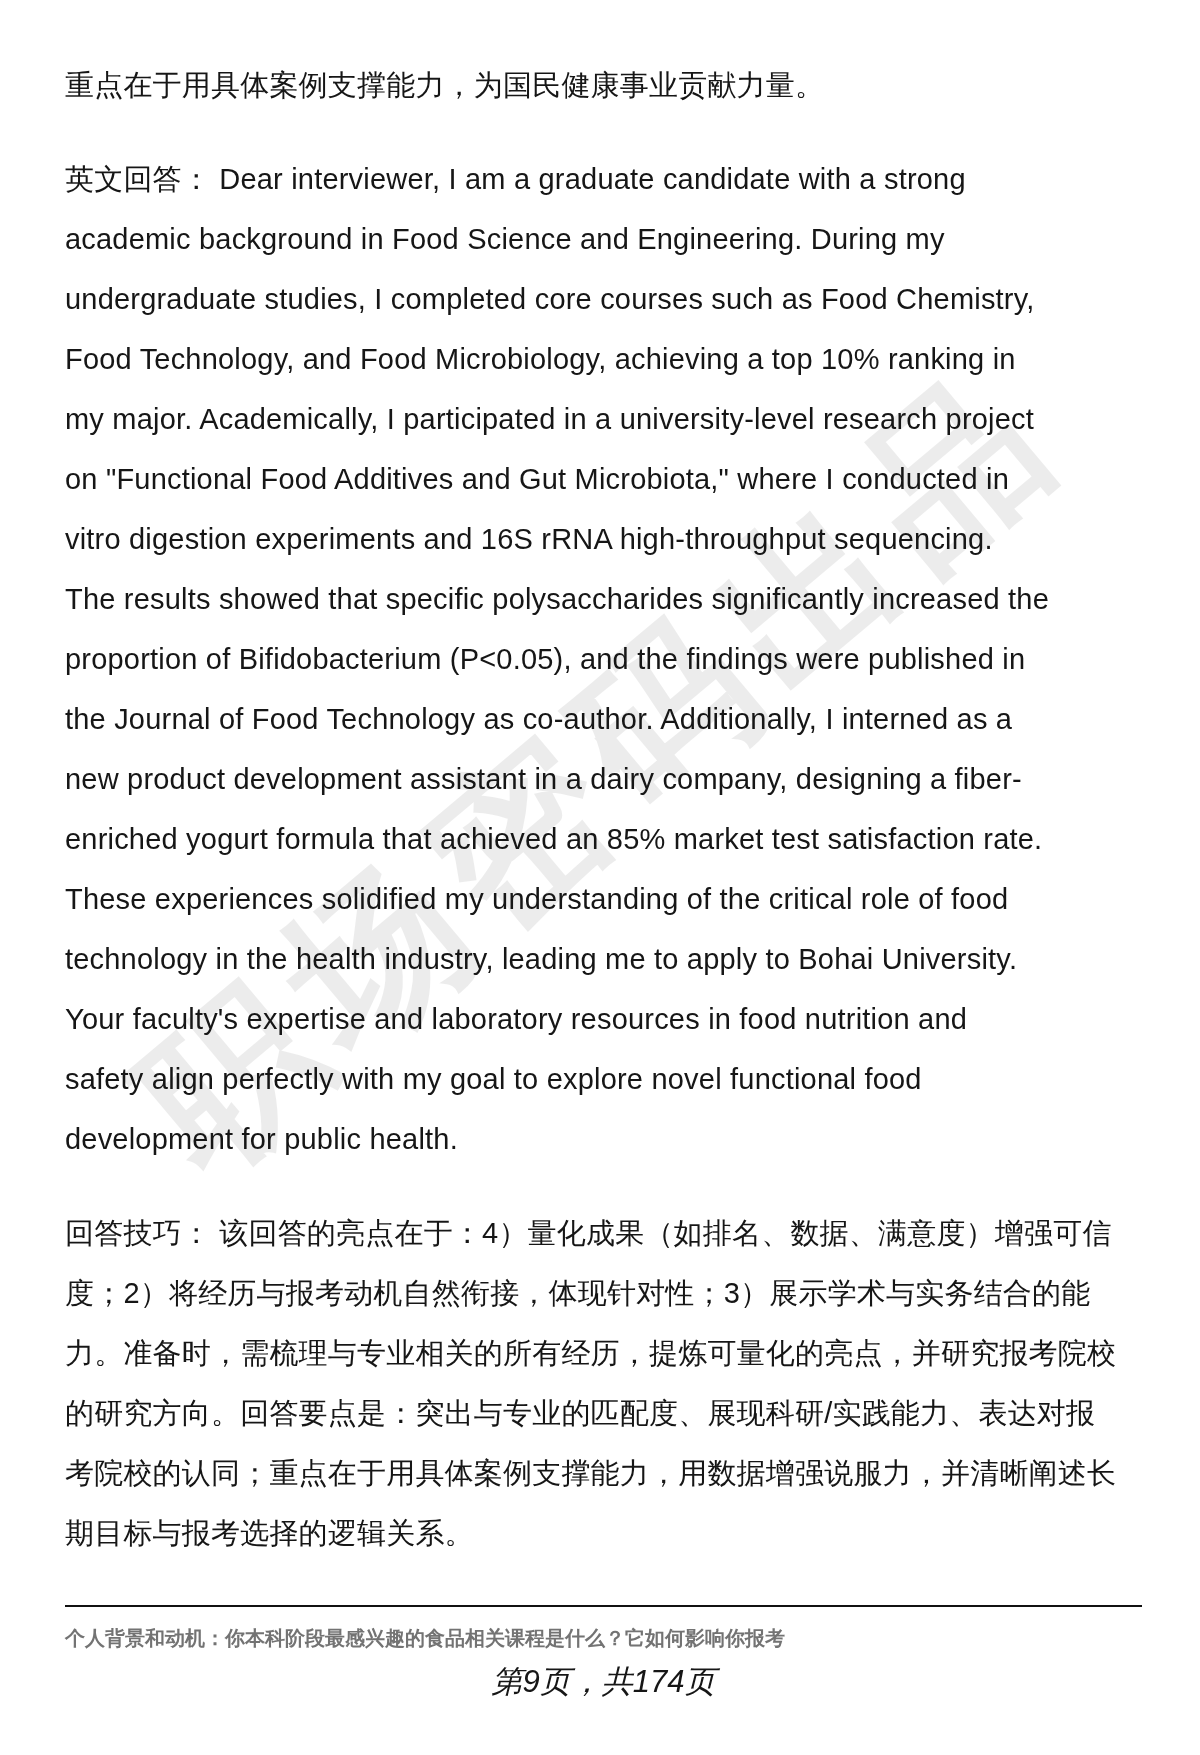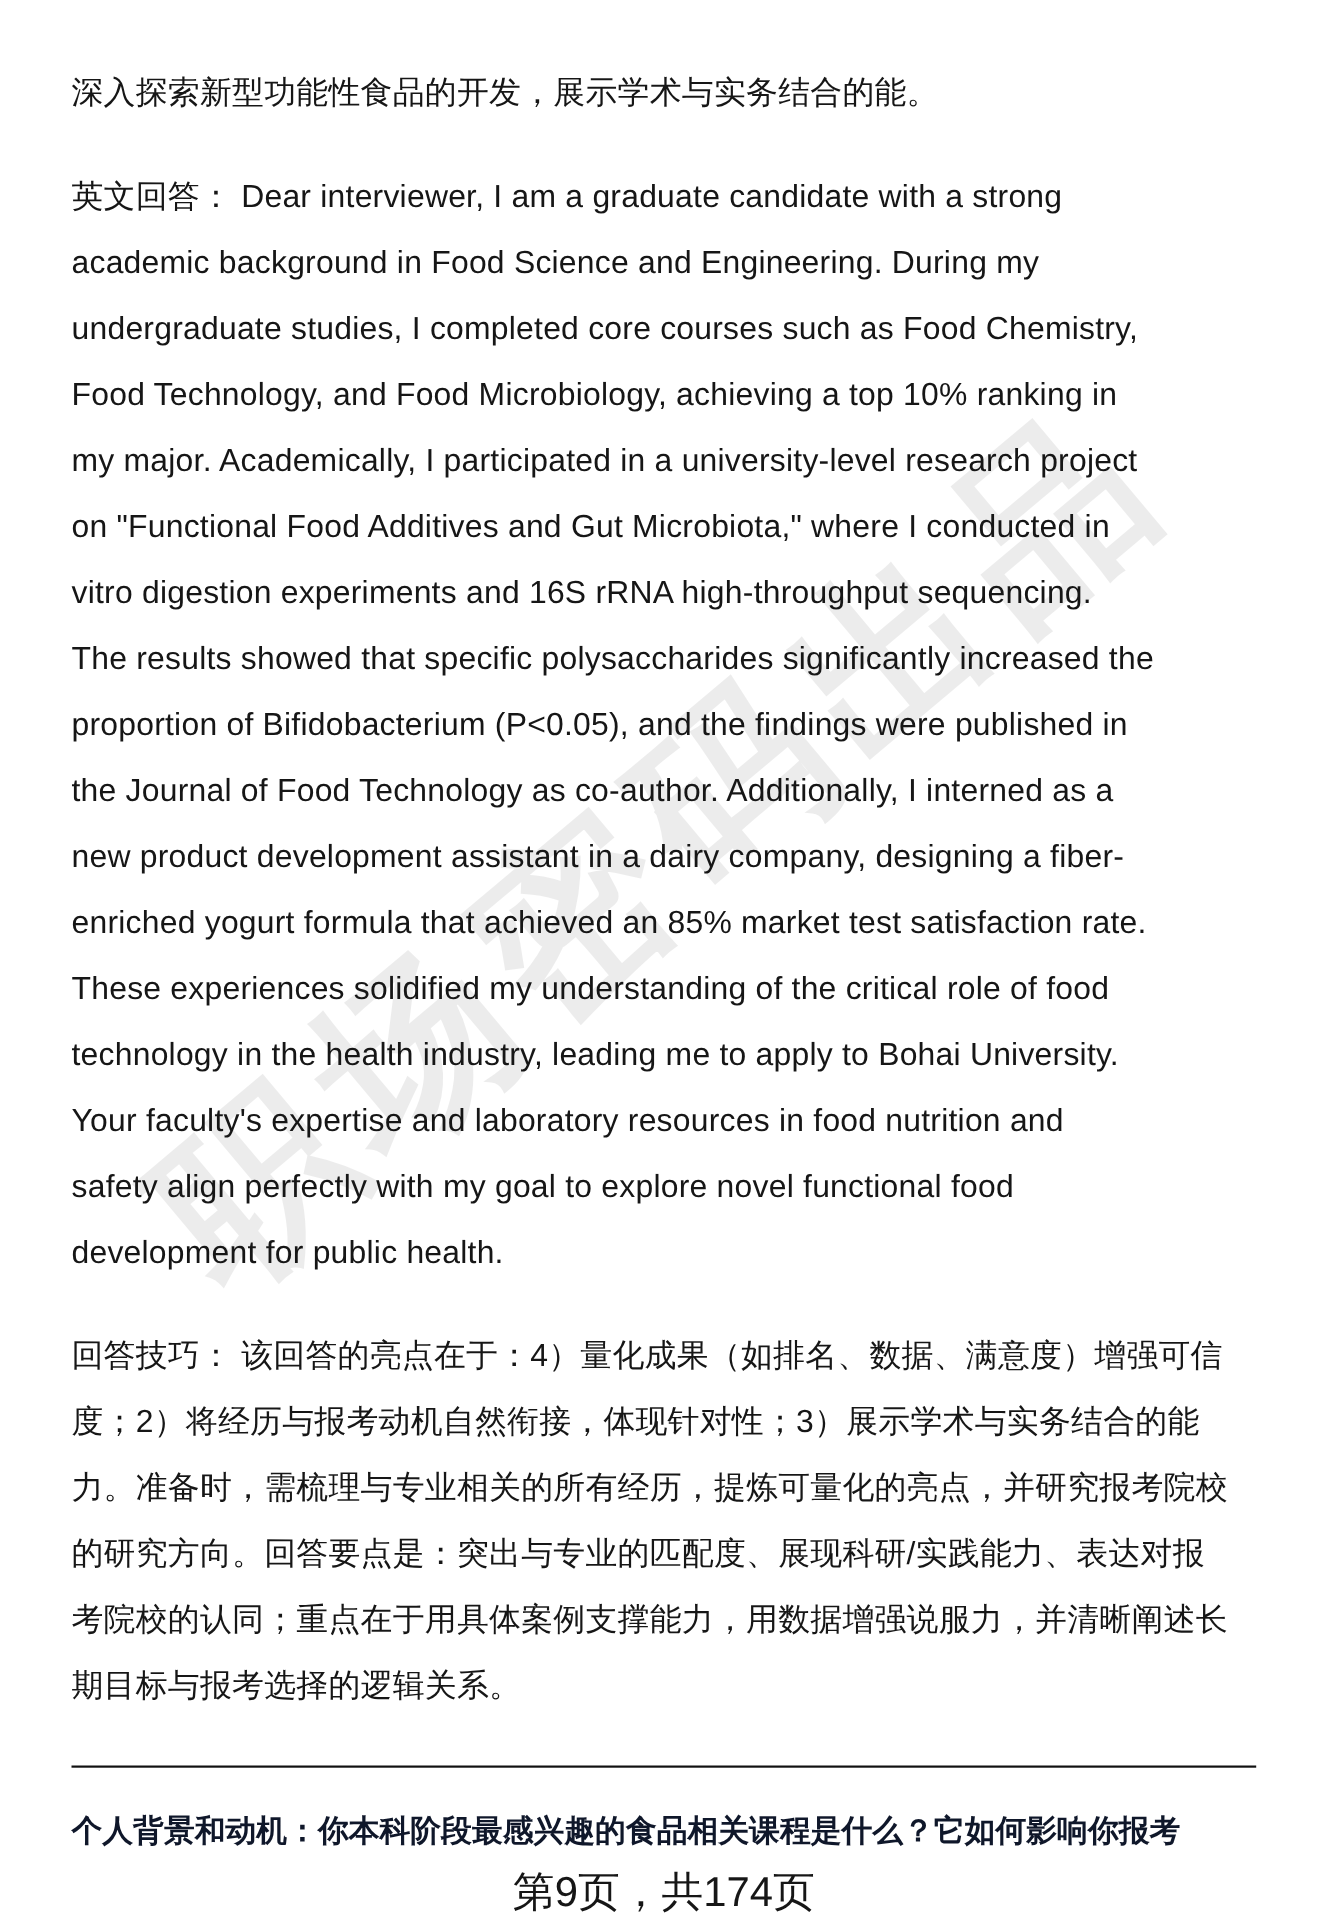--- a/index.html
+++ b/index.html
@@ -40,45 +40,46 @@
     white-space: pre-line;
     letter-spacing: 0.2px;
   }
   .divider {
     border: none;
     border-top: 2px solid #111111;
     margin: 42px 0 0 0;
     width: 100%;
   }
   .next-question {
-    margin-top: 36px;
-    font-size: 28px;
+    margin-top: 9px;
+    font-size: 20px;
     line-height: 44px;
     font-weight: 700;
-    color: #0f172a;
+    color: #737373;
     white-space: nowrap;
   }
   .page-footer {
-    margin-top: 14px;
-    font-size: 38px;
+    margin-top: 2px;
+    font-size: 31px;
     line-height: 40px;
     text-align: center;
     color: #161616;
+    font-style: italic;
   }
 </style>
 </head>
 <body>
 
 <div class="page">
 
   <div class="watermark">职场密码出品</div>
 
   <div class="content">
 
-    <p class="para">深入探索新型功能性食品的开发，展示学术与实务结合的能。</p>
+    <p class="para">重点在于用具体案例支撑能力，为国民健康事业贡献力量。</p>
 
     <p class="para">英文回答： Dear interviewer, I am a graduate candidate with a strong
 academic background in Food Science and Engineering. During my
 undergraduate studies, I completed core courses such as Food Chemistry,
 Food Technology, and Food Microbiology, achieving a top 10% ranking in
 my major. Academically, I participated in a university-level research project
 on "Functional Food Additives and Gut Microbiota," where I conducted in
 vitro digestion experiments and 16S rRNA high-throughput sequencing.
 The results showed that specific polysaccharides significantly increased the
 proportion of Bifidobacterium (P&lt;0.05), and the findings were published in

